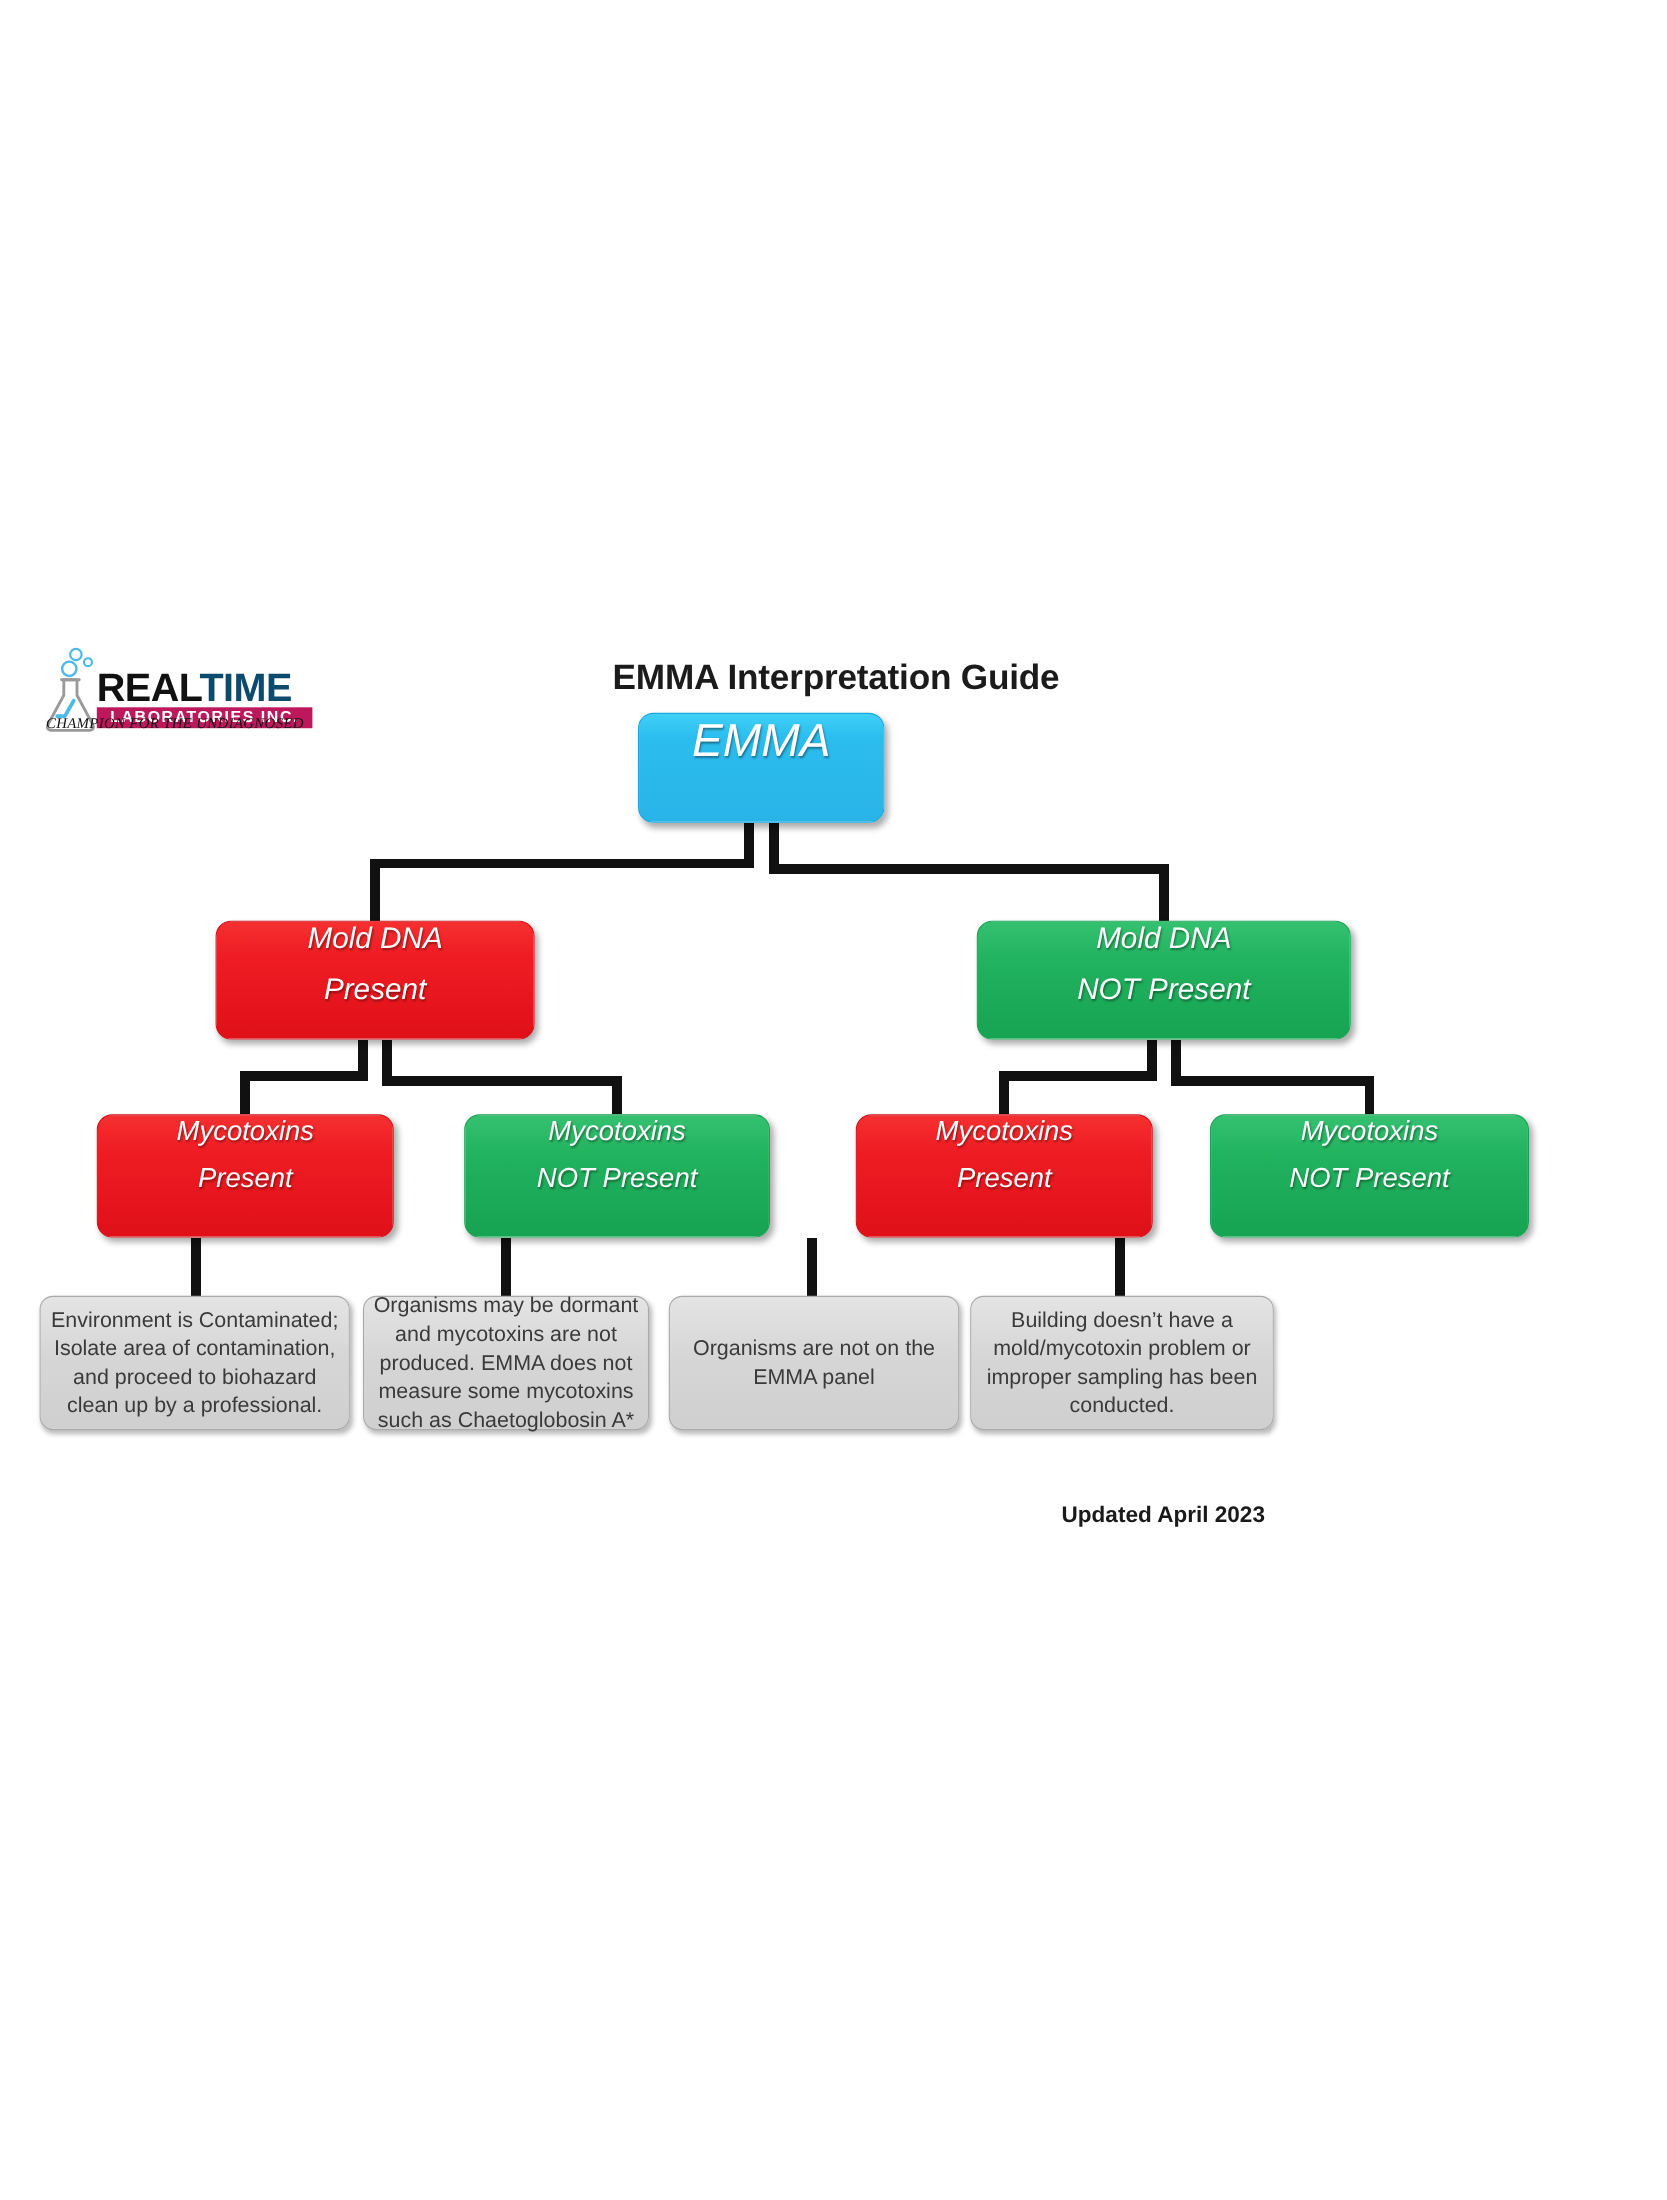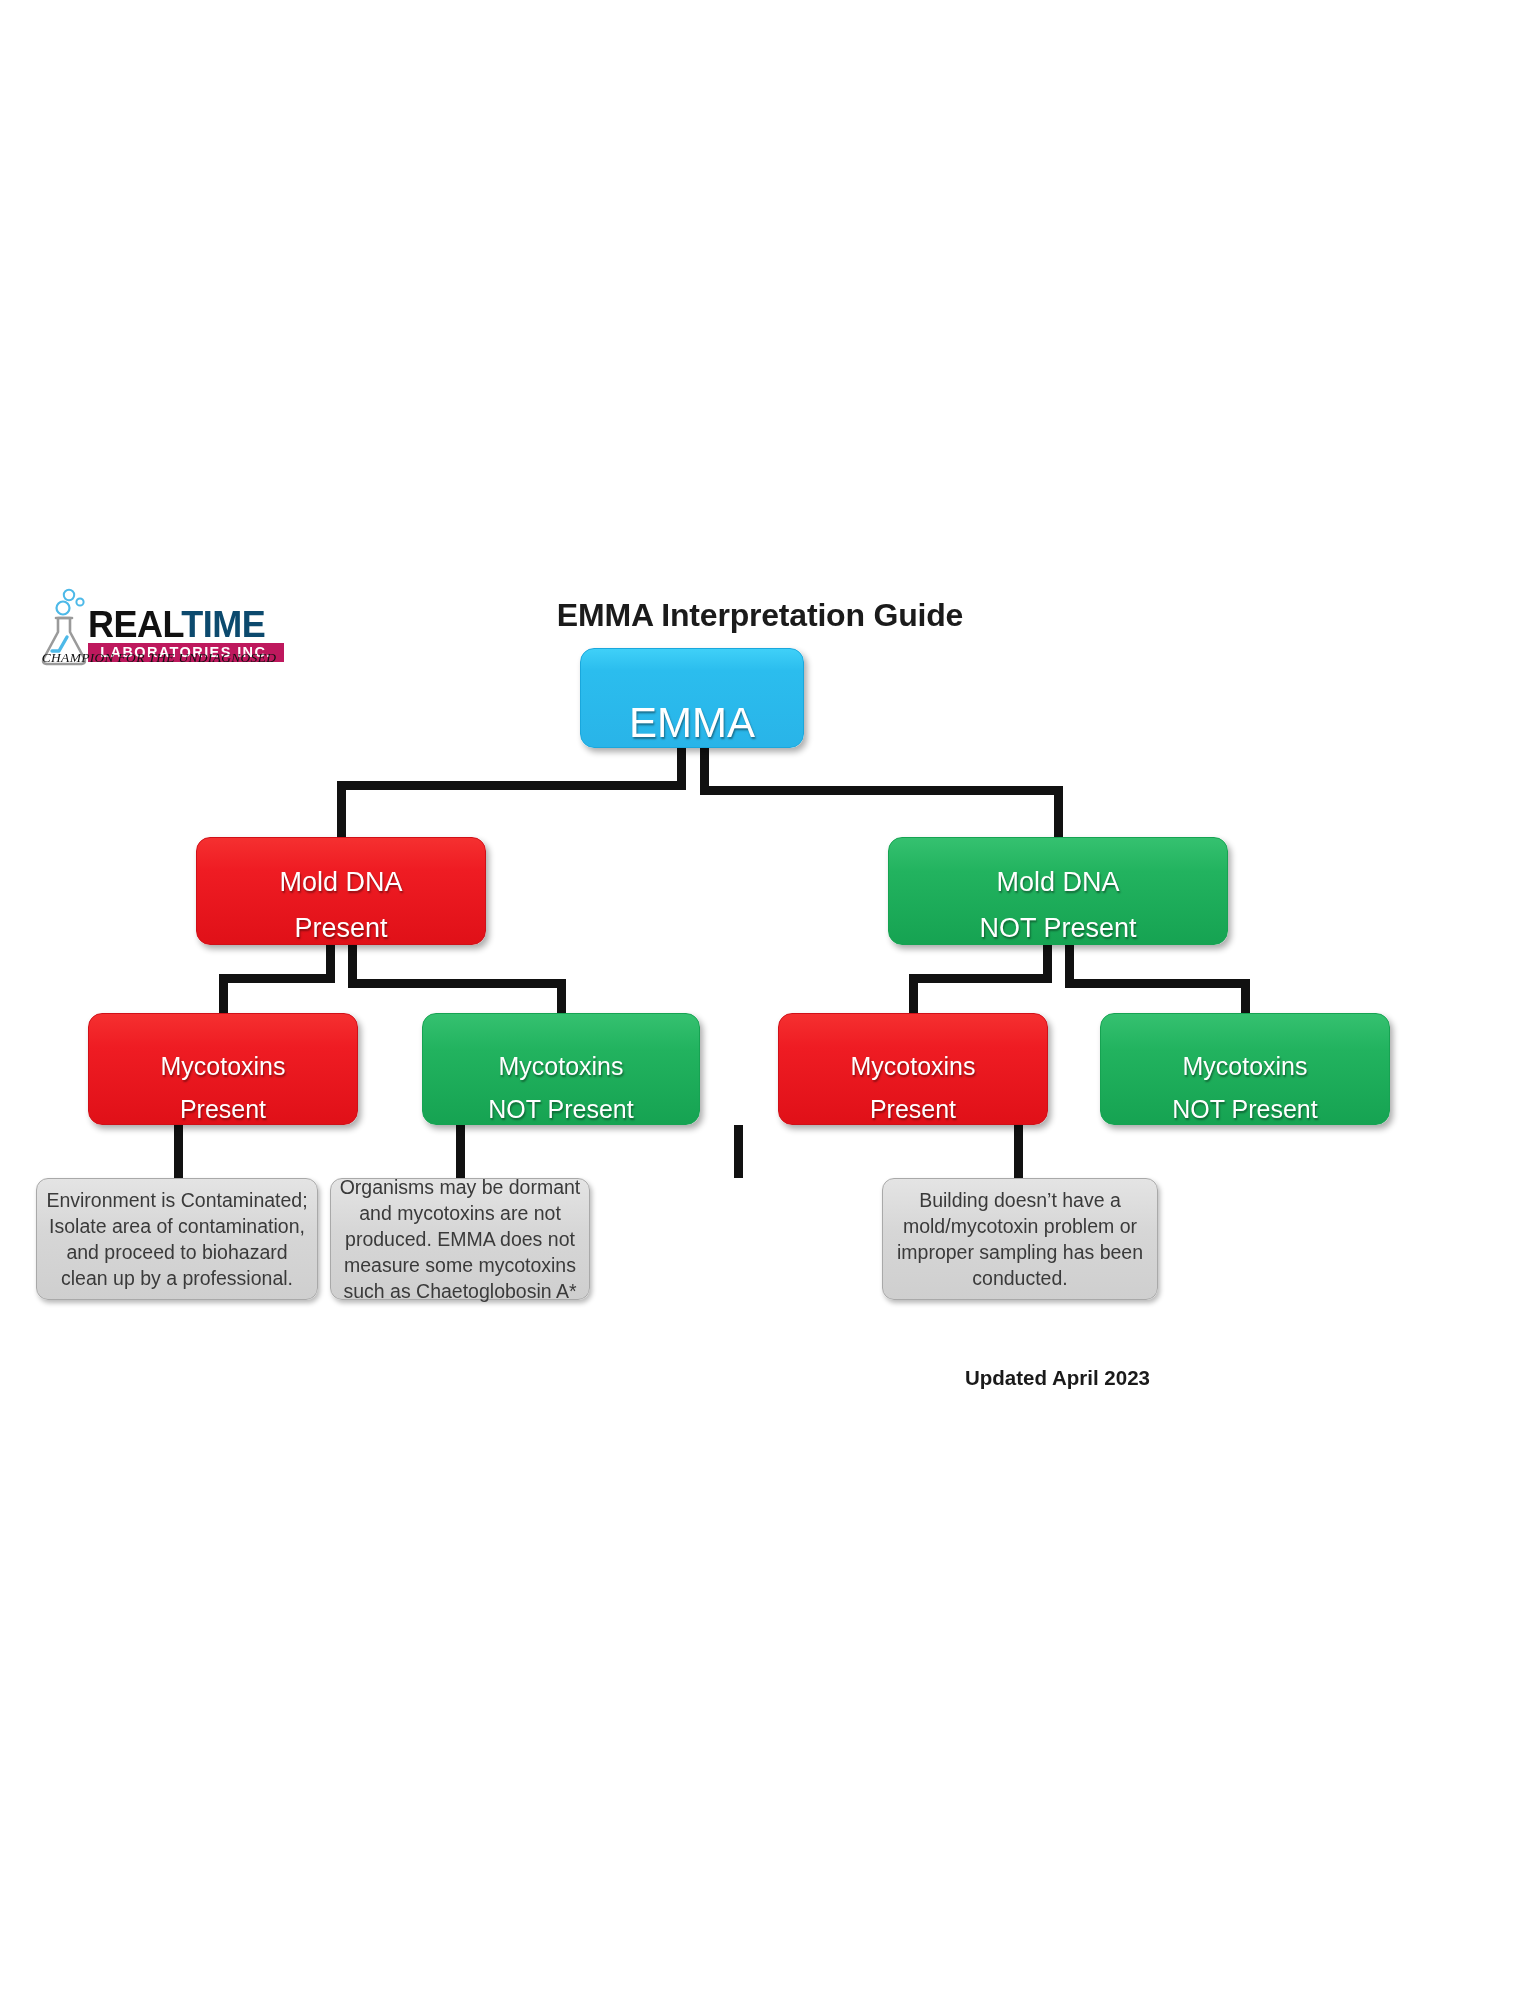--- a/index.html
+++ b/index.html
@@ -98,25 +98,26 @@
   }
 
   
   .node {
     position: absolute;
     box-sizing: border-box;
     border-radius: 14px;
     display: flex;
     flex-direction: column;
     align-items: center;
-    justify-content: flex-end;
+    justify-content: flex-start;
     text-align: center;
     color: #ffffff;
     z-index: 5;
     box-shadow: 3px 4px 6px rgba(0,0,0,0.33);
+    font-style: italic;
   }
   .node .line {
     display: block;
     width: 100%;
   }
 
   .node.blue {
     background: linear-gradient(180deg, #3fd0f8 0%, #2bbdee 22%, #29b4e8 100%);
     border: 1px solid #1aa7dc;
   }
@@ -294,19 +295,22 @@
     <span class="line">Mycotoxins</span>
     <span class="line">NOT Present</span>
   </div>
 
   <div class="outcome" id="outcome-1">
     <span>Environment is Contaminated; Isolate area of contamination, and  proceed to biohazard clean up by a professional.</span>
   </div>
   <div class="outcome" id="outcome-2">
     <span>Organisms may be dormant and mycotoxins are not produced. EMMA does not measure some mycotoxins such as Chaetoglobosin  A*</span>
   </div>
+  <div class="outcome" id="outcome-3">
+    <span>Organisms are not on the EMMA panel</span>
+  </div>
   <div class="outcome" id="outcome-4">
     <span>Building doesn’t have a mold/mycotoxin problem or improper sampling has been conducted.</span>
   </div>
 
   <div id="updated">Updated April 2023</div>
 
 </div>
 
 </body></html>

